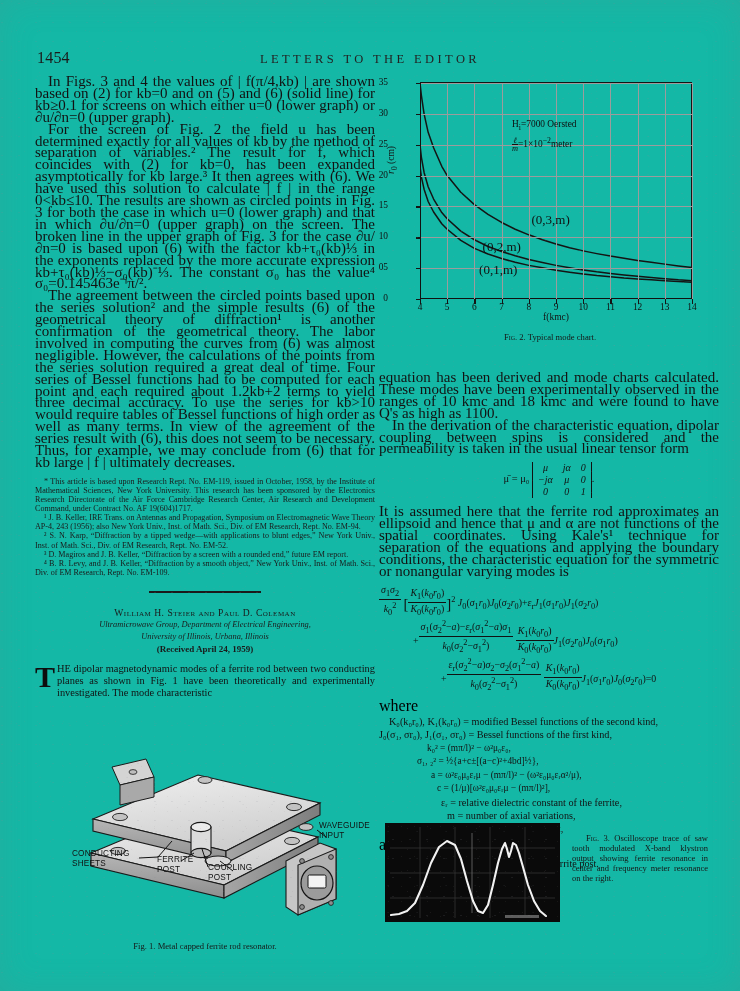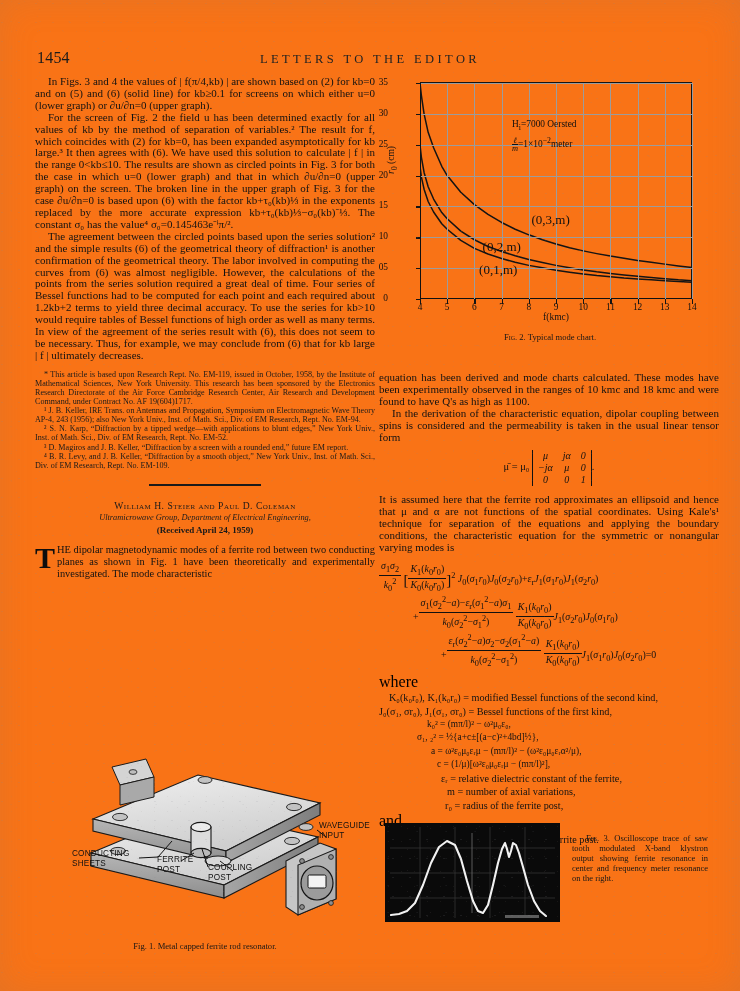--- a/index.html
+++ b/index.html
@@ -1,20 +1,20 @@
 <!DOCTYPE html>
 <html><head>
 <meta charset="utf-8">
 <style>
   html,body{margin:0;padding:0;background:#c9c9c9;}
   body{font-family:"Liberation Serif", serif;}
   #page{
     position:relative;
     width:740px;height:991px;
-    background:#f97316;
+    background:#14b8a6;
     overflow:hidden;
     box-sizing:border-box;
   }
   #grain{
     position:absolute;inset:0;pointer-events:none;z-index:40;
     background-image:
       radial-gradient(circle at 12% 18%, rgba(140,140,150,.16) 0 .6px, transparent .7px),
       radial-gradient(circle at 72% 44%, rgba(150,130,140,.14) 0 .6px, transparent .7px),
       radial-gradient(circle at 38% 81%, rgba(130,140,150,.13) 0 .6px, transparent .7px),
       radial-gradient(circle at 88% 9%, rgba(150,140,130,.12) 0 .6px, transparent .7px);
@@ -36,21 +36,21 @@
     font-size:12.5px;letter-spacing:3.4px;color:#222;
   }
 
   
   .col{position:absolute;width:340px;top:76px;}
   .col.left{left:35px;}
   .col.right{left:379px;}
 
   p.body{
     margin:0 0 0 0;
-    font-size:11px;
+    font-size:15px;
     line-height:11.9px;
     text-align:justify;
     text-indent:13px;
     color:#121212;
     -webkit-hyphens:auto;hyphens:auto;
   }
   p.body.noind{text-indent:0;}
 
   .rule{
     width:112px;height:2px;background:#1a1a1a;
@@ -167,20 +167,21 @@
       <p class="fn">² S. N. Karp, “Diffraction by a tipped wedge—with applications to blunt edges,” New York Univ., Inst. of Math. Sci., Div. of EM Research, Rept. No. EM-52.</p>
       <p class="fn">³ D. Magiros and J. B. Keller, “Diffraction by a screen with a rounded end,” future EM report.</p>
       <p class="fn">⁴ B. R. Levy, and J. B. Keller, “Diffraction by a smooth object,” New York Univ., Inst. of Math. Sci., Div. of EM Research, Rept. No. EM-109.</p>
     </div>
 
     <div class="rule"></div>
 
     <div>
       <div class="art-authors">William H. Steier and Paul D. Coleman</div>
       <div class="art-affil">Ultramicrowave Group, Department of Electrical Engineering,</div>
+      <div class="art-affil">University of Illinois, Urbana, Illinois</div>
       <div class="art-recv">(Received April 24, 1959)</div>
     </div>
 
     <p class="dropcap-par"><span class="dropcap">T</span><span>HE dipolar magnetodynamic modes of a ferrite rod between two conducting planes as shown in Fig. 1 have been theoretically and experimentally investigated. The mode characteristic</span></p>
   </div>
 
   <div class="col right" style="top:372px;">
     <p class="body noind">equation has been derived and mode charts calculated. These modes have been experimentally observed in the ranges of 10 kmc and 18 kmc and were found to have Q's as high as 1100.</p>
     <p class="body">In the derivation of the characteristic equation, dipolar coupling between spins is considered and the permeability is taken in the usual linear tensor form</p>
 

